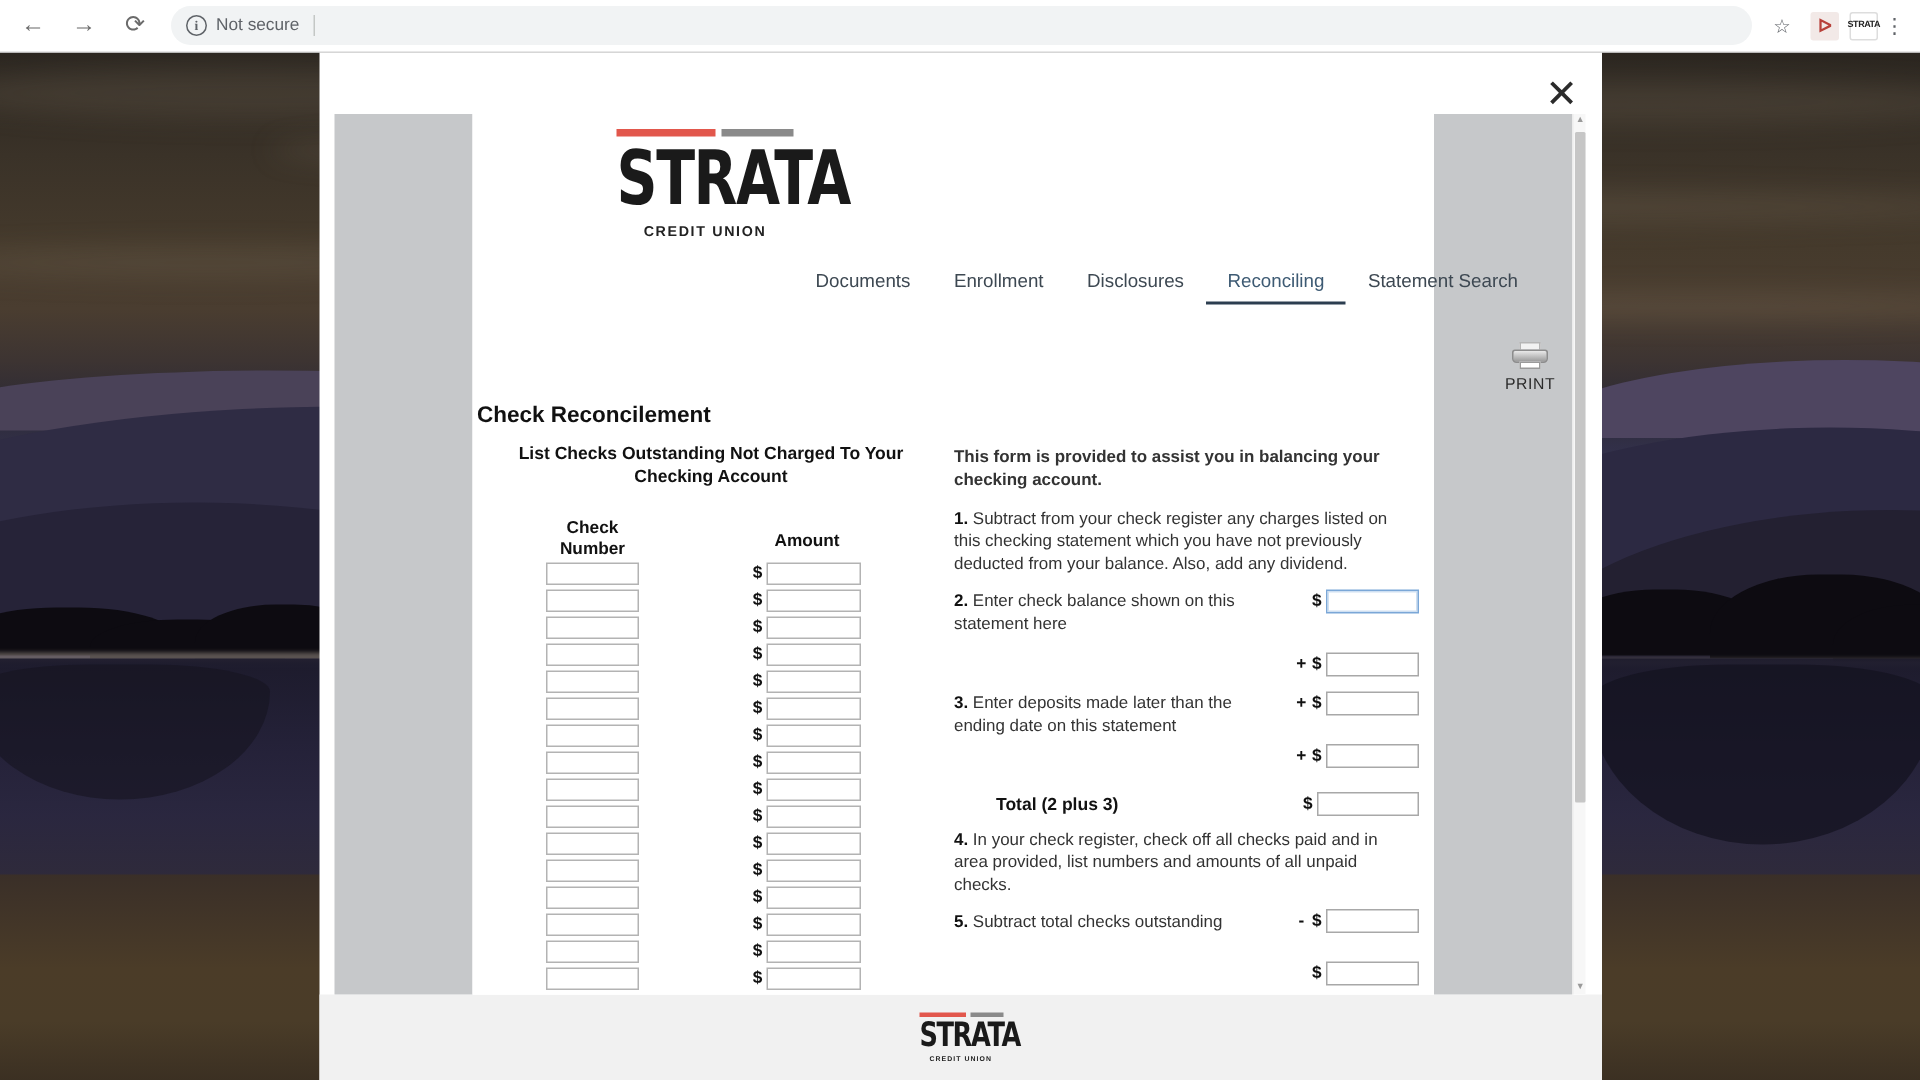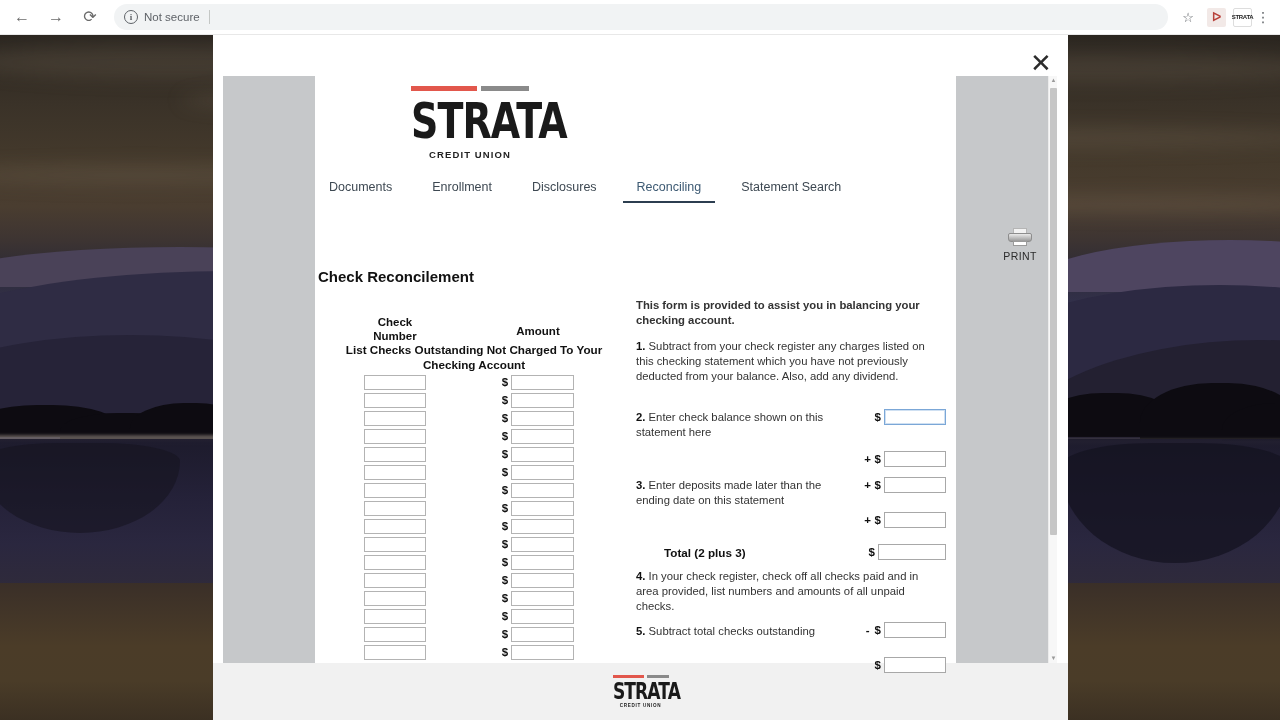--- a/index.html
+++ b/index.html
@@ -154,21 +154,21 @@
   }
 
   
   #content {
     position: absolute; left: 92px; top: 0; width: 641px; height: 587px;
     background: #fff;
   }
   #header-logo { position: absolute; left: 96px; top: 10px; }
   #nav {
     position: absolute; left: 0; top: 104px; width: 711px;
-    display: flex; justify-content: flex-start; gap: 12px;
+    display: flex; justify-content: flex-end; gap: 1px;
   }
   .nav-item {
     font-size: 12.5px; color: #3d4852; padding: 0 14px 7px 14px;
     cursor: pointer; white-space: nowrap;
   }
   .nav-item.active { color: #3d5a73; border-bottom: 2.5px solid #2c3e50; }
 
   #print-block {
     position: absolute; left: 683px; top: 152px; width: 44px;
     text-align: center; cursor: pointer;
@@ -352,28 +352,28 @@
         <div class="printer-top"></div>
         <div class="printer-body"></div>
         <div class="printer-tray"></div>
       </div>
       <div id="print-label">PRINT</div>
     </div>
 
     <div id="title">Check Reconcilement</div>
 
     <div id="left-col">
+      <div id="checks-heading">List Checks Outstanding Not Charged To Your Checking Account</div>
       <div id="col-headers">
         <div class="col-head" id="ch-check">
           <div>Check</div>
           <div>Number</div>
         </div>
         <div class="col-head" id="ch-amount">Amount</div>
       </div>
-      <div id="checks-heading">List Checks Outstanding Not Charged To Your Checking Account</div>
       <div id="check-rows">
           <div class="check-row">
             <span class="chk-wrap">
               <input class="cell chk-input" value="" style="">
             </span>
             <span class="amt-wrap">
               <span class="dollar">$</span>
               <input class="cell amt-input" value="" style="">
             </span>
           </div>
@@ -516,21 +516,21 @@
     </div>
 
     <div id="right-col">
 
       <div class="intro">This form is provided to assist you in balancing your checking account.</div>
 
       <div class="step step-wide">
         <span class="step-text"><b>1.</b> <span>Subtract from your check register any charges listed on this checking statement which you have not previously deducted from your balance. Also, add any dividend.</span></span>
       </div>
 
-      <div class="step" style="margin-top:26px;">
+      <div class="step" style="margin-top:10px;">
         <span class="step-text"><b>2.</b> <span>Enter check balance shown on this statement here</span></span>
         <span class="field-row" style="top:-1px;">
           <span class="sign"></span>
           <span class="dollar2">$</span>
           <input class="money focused" autofocus="" value="" style="">
         </span>
       </div>
 
       <div class="standalone-field" style="margin-top:11px;">
         <span class="field-row">

